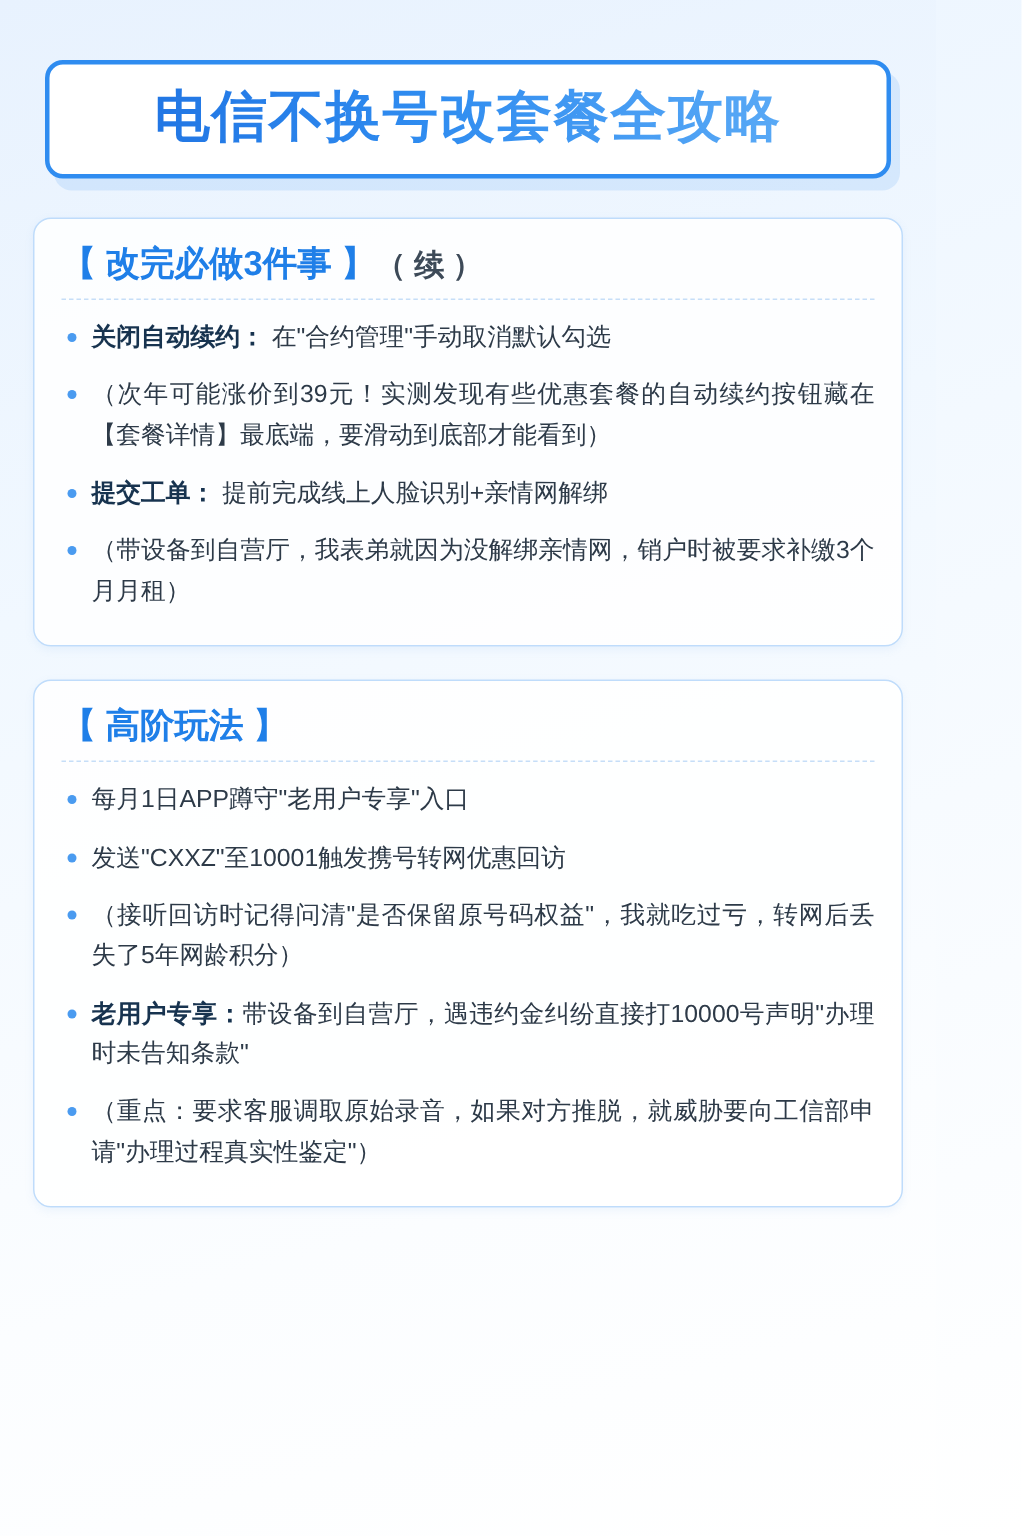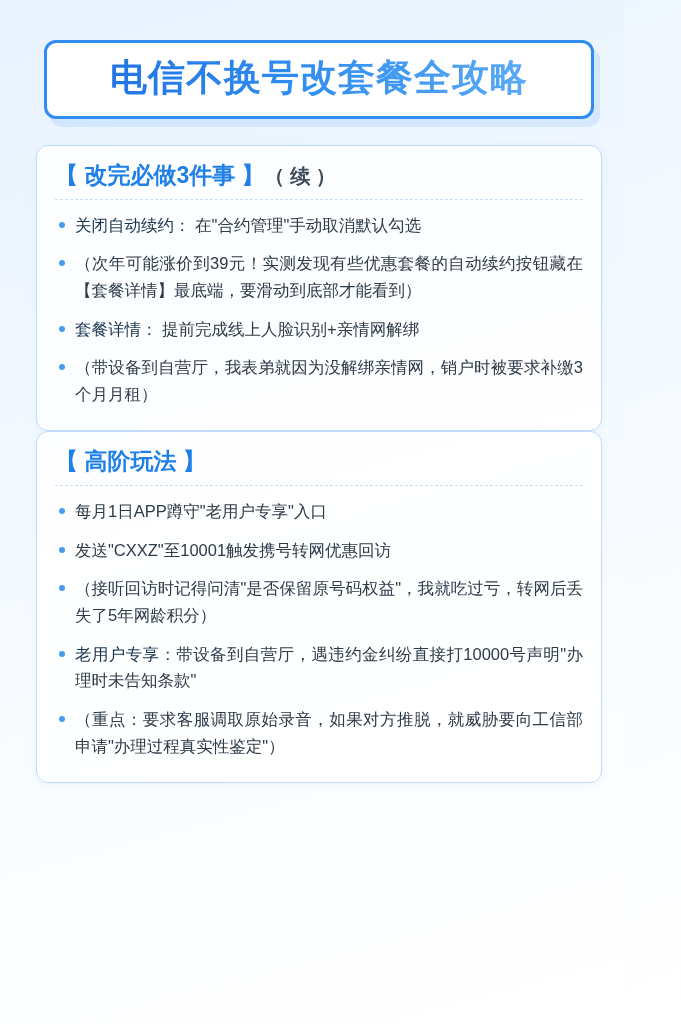--- a/index.html
+++ b/index.html
@@ -11,21 +11,21 @@
     height: 1024px;
     font-family: "Liberation Sans", sans-serif;
     background: linear-gradient(160deg, #eaf4ff 0%, #f3f9ff 40%, #ffffff 100%);
     overflow: hidden;
   }
   .page {
     position: relative;
     width: 624px;
     height: 1024px;
     box-sizing: border-box;
-    padding: 40px 22px 18px 36px;
+    padding: 40px 22px 18px 22px;
     background: linear-gradient(165deg, #e8f2fe 0%, #f1f8ff 35%, #fbfdff 75%, #ffffff 100%);
   }
   
   .banner {
     position: relative;
     margin: 0 8px 26px 8px;
     border: 3px solid #2f8cf0;
     border-radius: 12px;
     background: #ffffff;
     box-shadow: 6px 8px 0 rgba(47, 140, 240, 0.13);
@@ -44,20 +44,21 @@
     color: transparent;
     white-space: nowrap;
   }
   
   .card {
     border: 1px solid #bfdcfb;
     border-radius: 12px;
     background: rgba(255, 255, 255, 0.85);
     box-shadow: 0 2px 6px rgba(120, 170, 225, 0.10);
     padding: 14px 18px 16px 18px;
+    margin-bottom: 22px;
   }
   .card-head {
     font-size: 23px;
     font-weight: bold;
     color: #1f7fe8;
     padding-bottom: 8px;
     border-bottom: 1px dashed #c6def8;
     margin-bottom: 6px;
     white-space: nowrap;
   }
@@ -83,21 +84,21 @@
     content: "";
     position: absolute;
     left: 4px;
     top: 16px;
     width: 6px;
     height: 6px;
     border-radius: 50%;
     background: #4a9bf0;
   }
   .lead {
-    font-weight: normal;
+    font-weight: bold;
     color: #17334f;
   }
   
   .footer-note {
     border-top: 1px solid #cfe3f8;
     padding: 16px 10px 0 10px;
     margin: 2px 6px 0 6px;
     font-size: 17px;
     line-height: 1.72;
     color: #2d3a48;
@@ -118,21 +119,21 @@
       <span>【 改完必做3件事 】</span><span class="sub">（ 续 ）</span>
     </div>
     <ul class="items">
       <li>
         <span class="lead">关闭自动续约：</span>&nbsp;<span>在"合约管理"手动取消默认勾选</span>
       </li>
       <li>
         <span class="lead"></span><span>（次年可能涨价到39元！实测发现有些优惠套餐的自动续约按钮藏在【套餐详情】最底端，要滑动到底部才能看到）</span>
       </li>
       <li>
-        <span class="lead">套餐详情：</span>&nbsp;<span>提前完成线上人脸识别+亲情网解绑</span>
+        <span class="lead">提交工单：</span>&nbsp;<span>提前完成线上人脸识别+亲情网解绑</span>
       </li>
       <li>
         <span class="lead"></span><span>（带设备到自营厅，我表弟就因为没解绑亲情网，销户时被要求补缴3个月月租）</span>
       </li>
     </ul>
   </div>
 
   <div class="card">
     <div class="card-head">
       <span>【 高阶玩法 】</span><span class="sub"></span>

